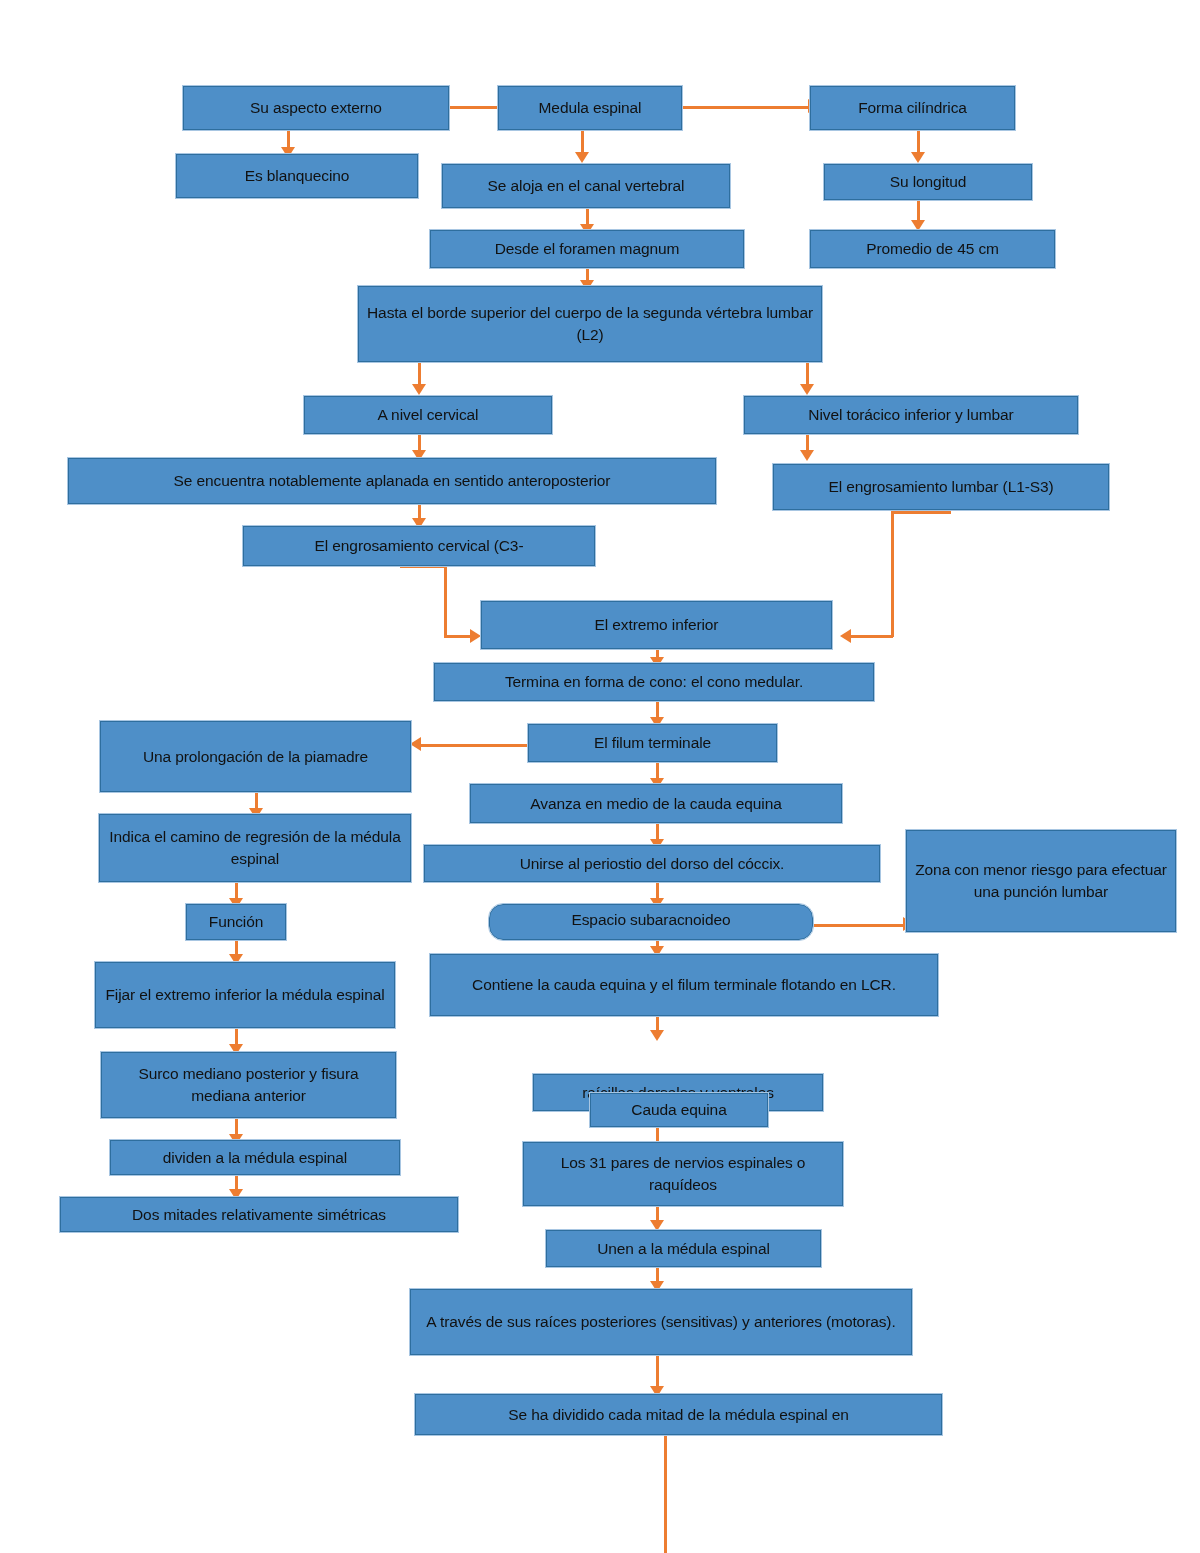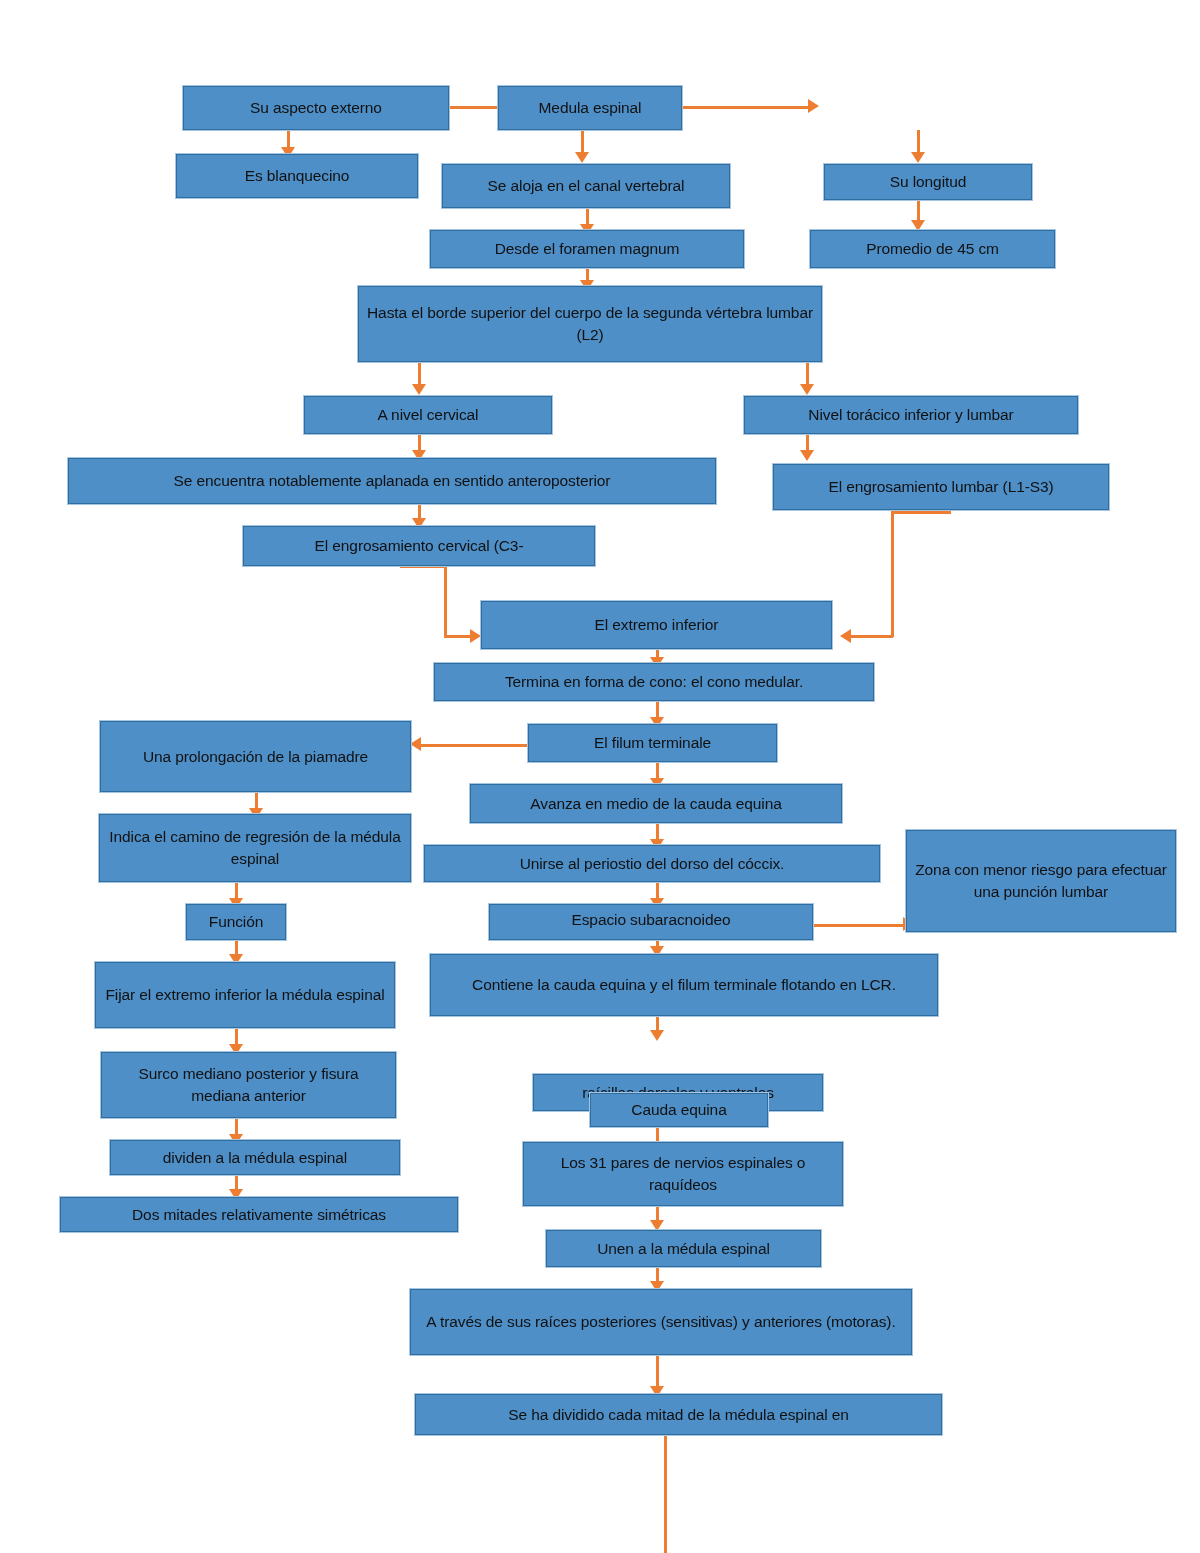--- a/index.html
+++ b/index.html
@@ -180,20 +180,23 @@
   <div class="seg v" style="left:664px; top:1435px; height:118px;"></div>
 
   <div class="node" style="left:183px; top:86px; width:266px; height:44px;">
     <span>Su aspecto externo</span>
   </div>
 
   <div class="node" style="left:498px; top:86px; width:184px; height:44px;">
     <span>Medula espinal</span>
   </div>
 
+  <div class="node" style="left:810px; top:86px; width:205px; height:44px;">
+    <span>Forma cilíndrica</span>
+  </div>
 
   <div class="node" style="left:176px; top:154px; width:242px; height:44px;">
     <span>Es blanquecino</span>
   </div>
 
   <div class="node" style="left:442px; top:164px; width:288px; height:44px;">
     <span>Se aloja en el canal vertebral</span>
   </div>
 
   <div class="node" style="left:824px; top:164px; width:208px; height:36px;">
@@ -261,21 +264,21 @@
   </div>
 
   <div class="node" style="left:906px; top:830px; width:270px; height:102px;">
     <span>Zona con menor riesgo para efectuar una punción lumbar</span>
   </div>
 
   <div class="node" style="left:186px; top:904px; width:100px; height:36px;">
     <span>Función</span>
   </div>
 
-  <div class="node clipped" style="left:489px; top:904px; width:324px; height:36px; padding-top:4px;">
+  <div class="node clipped" style="left:489px; top:904px; width:324px; height:36px; padding-top:4px;border-radius:14px;">
     <span>Espacio subaracnoideo</span>
   </div>
 
   <div class="node" style="left:430px; top:954px; width:508px; height:62px;">
     <span>Contiene la cauda equina y el filum terminale flotando en LCR.</span>
   </div>
 
   <div class="node" style="left:95px; top:962px; width:300px; height:66px;">
     <span>Fijar el extremo inferior la médula espinal</span>
   </div>

